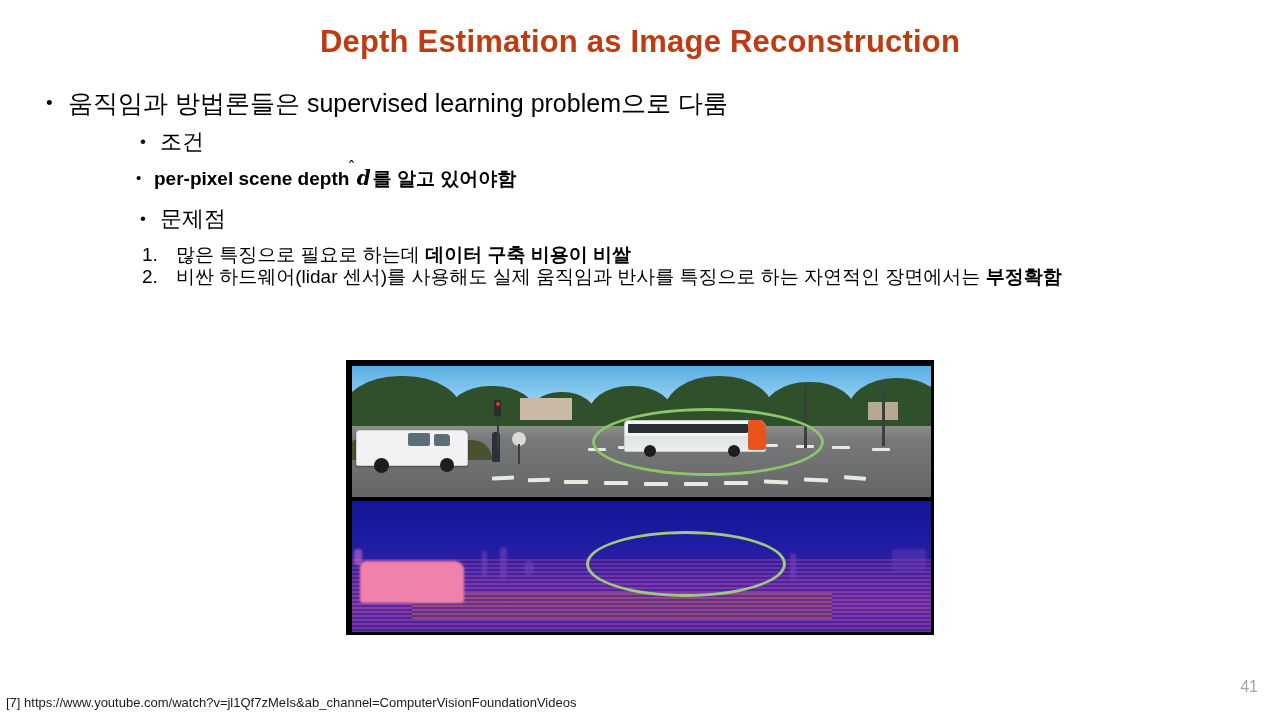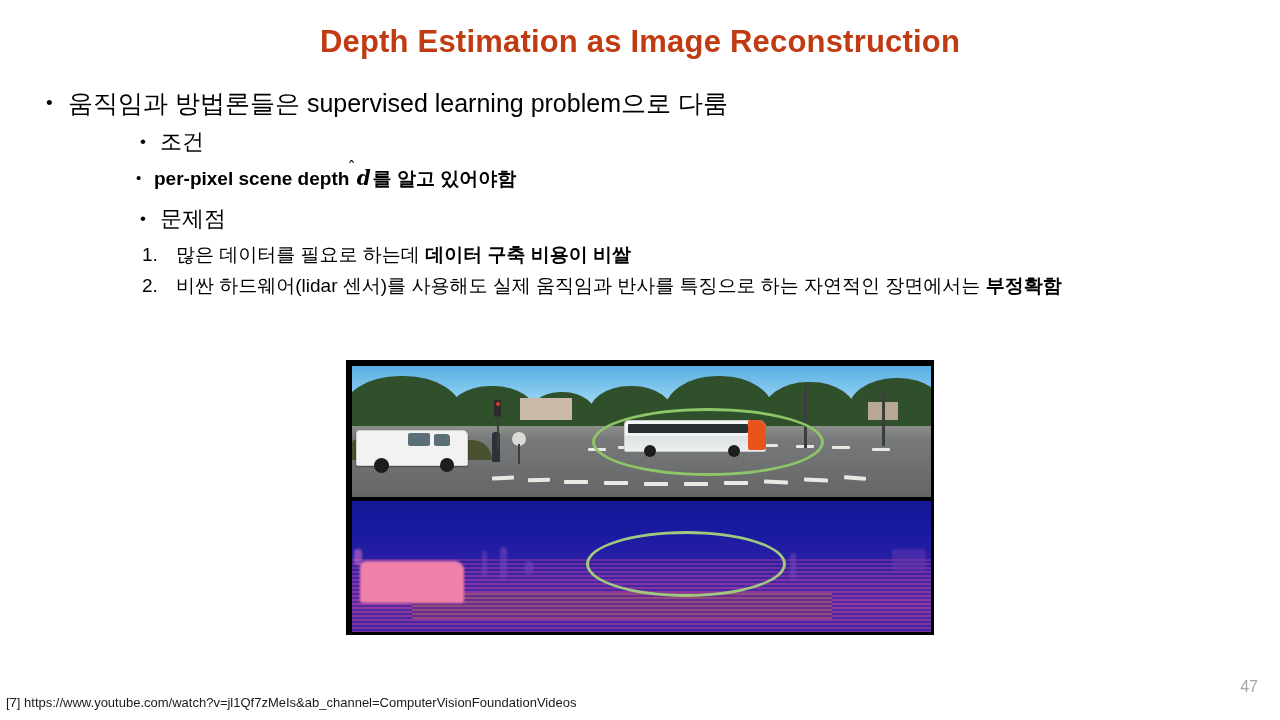--- a/index.html
+++ b/index.html
@@ -301,24 +301,24 @@
 
   <div class="lvl3" style="top:78px;">
     <span class="dot">•</span><span class="b">per-pixel scene depth </span><span class="mathvar"><span class="hat">̂</span><span>d</span></span><span class="b">를 알고 있어야함</span>
   </div>
 
   <div class="lvl2" style="top:117px;">
     <span class="dot">•</span><span>문제점</span>
   </div>
 
   <div class="numrow" style="top:155px;">
-    <span class="num">1.</span><span class="numtext"><span>많은 데이터를 필요로 하는데 </span><span class="b">데이터 구축 비용이 비쌀</span></span>
-  </div>
-
-  <div class="numrow" style="top:186px;">
+    <span class="num">1.</span><span class="numtext"><span>많은 특징으로 필요로 하는데 </span><span class="b">데이터 구축 비용이 비쌀</span></span>
+  </div>
+
+  <div class="numrow" style="top:177px;">
     <span class="num">2.</span><span class="numtext"><span>비싼 하드웨어(lidar 센서)를 사용해도 실제 움직임과 반사를 특징으로 하는 자연적인 장면에서는 </span><span class="b">부정확함</span></span>
   </div>
 
 </div>
 
 <div id="figure">
 
   <div class="photo-pane" id="rgb-pane">
     <div class="sky"></div>
 
@@ -397,13 +397,13 @@
     <div class="depth-blob" style="left:438px; top:52px; width:6px; height:26px;"></div>
     <div class="depth-blob" style="left:540px; top:48px; width:34px; height:22px; background:rgba(110,60,180,0.45);"></div>
 
     <div class="ellipse" id="ellipse-depth" style="left:234px; top:30px; width:200px; height:66px;"></div>
   </div>
 
 </div>
 
 <div id="footnote">[7] https://www.youtube.com/watch?v=jl1Qf7zMeIs&amp;ab_channel=ComputerVisionFoundationVideos</div>
 
-<div id="page-number">47</div>
+<div id="page-number">41</div>
 
 </body></html>

